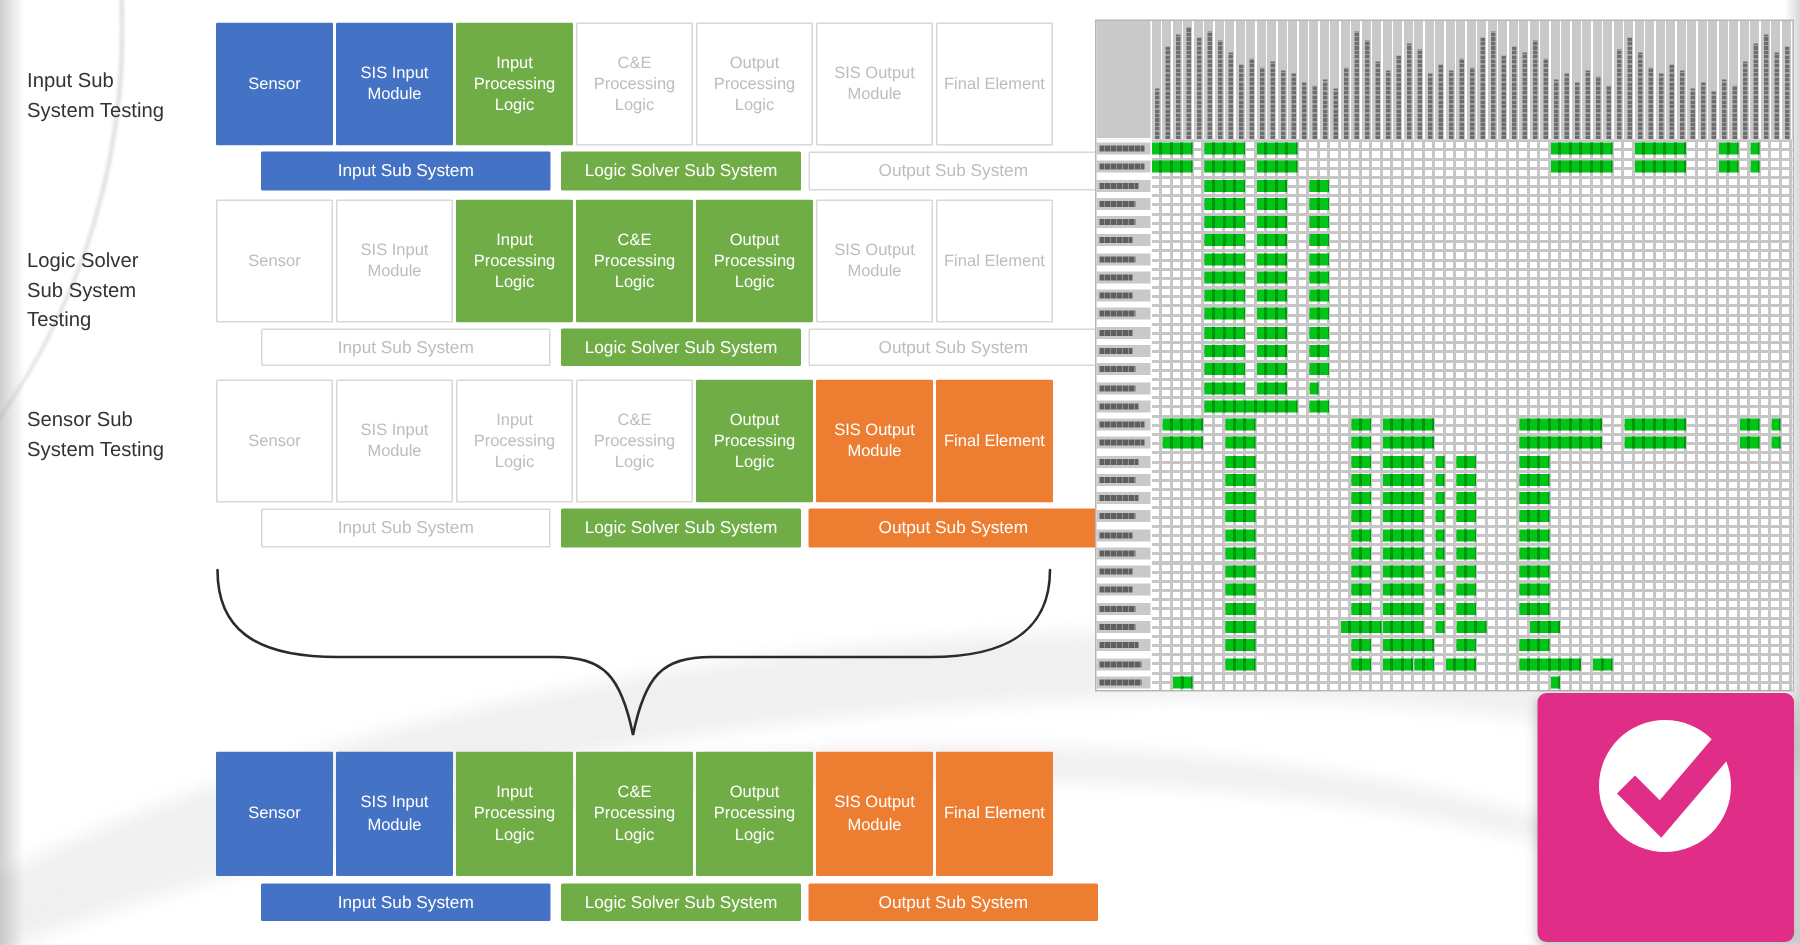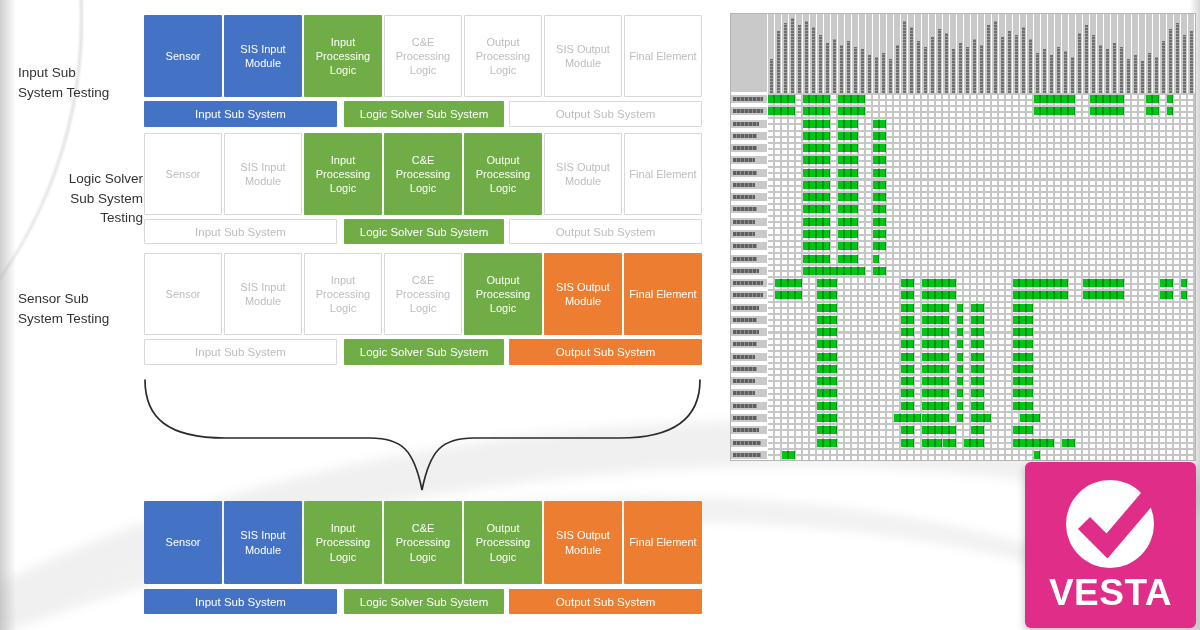--- a/index.html
+++ b/index.html
@@ -14,27 +14,27 @@
     background:linear-gradient(270deg,#d6d6d6,rgba(255,255,255,0));}
   .swoosh{position:absolute;border-radius:50%;pointer-events:none;}
   .swoosh.s1{width:1800px;height:760px;left:-300px;top:430px;
     border-top:46px solid rgba(160,160,160,0.16);transform:rotate(-6deg);filter:blur(6px);}
   .swoosh.s2{width:1500px;height:560px;left:-220px;top:500px;
     border-top:26px solid rgba(160,160,160,0.14);transform:rotate(-4deg);filter:blur(5px);}
   .swoosh.s3{width:900px;height:900px;left:-820px;top:-430px;
     border-right:3px solid rgba(170,170,170,0.35);filter:blur(1px);}
 
   .phase-title{position:absolute;left:18px;width:125px;font-size:13.5px;line-height:1.45;
-    color:#333;white-space:pre-line;margin-top:19px;}
+    color:#333;white-space:pre-line;}
   .mod-box{position:absolute;box-sizing:border-box;display:flex;align-items:center;justify-content:center;
     text-align:center;font-size:11px;line-height:1.3;padding:3px;border-radius:1px;}
   .mod-box.on{color:#fff;border:1px solid rgba(255,255,255,0);}
   .mod-box.off{background:#fff;border:1px solid #D8D8D8;color:#BDBDBD;}
   .sub-bar{position:absolute;box-sizing:border-box;display:flex;align-items:center;justify-content:center;
-    text-align:right;font-size:11.5px;border-radius:1px;}
+    text-align:right;font-size:11.5px;border-radius:1px;margin-left:30px;}
   .sub-bar.on{color:#fff;}
   .sub-bar.off{background:#fff;border:1px solid #D8D8D8;color:#BDBDBD;}
 
   #brace-svg{position:absolute;left:130px;top:368px;}
 
   #matrix{position:absolute;left:730px;top:13px;width:466px;height:448px;
     border:1px solid #b5b5b5;box-sizing:border-box;background:#fff;}
   #matrix-corner{position:absolute;left:0;top:0;width:37px;height:79px;background:#c9c9c9;
     border-right:1px solid #fff;border-bottom:1px solid #fff;box-sizing:border-box;}
   #matrix-header{position:absolute;left:37px;top:0;width:427px;height:79px;
@@ -74,21 +74,21 @@
       <div class="mod-box on" style="left: 144px; top: 15px; width: 78px; height: 82px; background: rgb(68, 114, 196);">Sensor</div>
       <div class="mod-box on" style="left: 224px; top: 15px; width: 78px; height: 82px; background: rgb(68, 114, 196);">SIS Input Module</div>
       <div class="mod-box on" style="left: 304px; top: 15px; width: 78px; height: 82px; background: rgb(112, 173, 71);">Input Processing Logic</div>
       <div class="mod-box off" style="left: 384px; top: 15px; width: 78px; height: 82px;">C&amp;E Processing Logic</div>
       <div class="mod-box off" style="left: 464px; top: 15px; width: 78px; height: 82px;">Output Processing Logic</div>
       <div class="mod-box off" style="left: 544px; top: 15px; width: 78px; height: 82px;">SIS Output Module</div>
       <div class="mod-box off" style="left: 624px; top: 15px; width: 78px; height: 82px;">Final Element</div>
       <div class="sub-bar on" style="left: 144px; width: 193px; top: 101px; height: 26px; background: rgb(68, 114, 196);">Input Sub System</div>
       <div class="sub-bar on" style="left: 344px; width: 160px; top: 101px; height: 26px; background: rgb(112, 173, 71);">Logic Solver Sub System</div>
       <div class="sub-bar off" style="left: 509px; width: 193px; top: 101px; height: 26px;">Output Sub System</div>
-      <div class="phase-title" style="top: 150px; text-align: right;">Logic Solver
+      <div class="phase-title" style="top: 164px;">Logic Solver
 Sub System
 Testing</div>
       <div class="mod-box off" style="left: 144px; top: 133px; width: 78px; height: 82px;">Sensor</div>
       <div class="mod-box off" style="left: 224px; top: 133px; width: 78px; height: 82px;">SIS Input Module</div>
       <div class="mod-box on" style="left: 304px; top: 133px; width: 78px; height: 82px; background: rgb(112, 173, 71);">Input Processing Logic</div>
       <div class="mod-box on" style="left: 384px; top: 133px; width: 78px; height: 82px; background: rgb(112, 173, 71);">C&amp;E Processing Logic</div>
       <div class="mod-box on" style="left: 464px; top: 133px; width: 78px; height: 82px; background: rgb(112, 173, 71);">Output Processing Logic</div>
       <div class="mod-box off" style="left: 544px; top: 133px; width: 78px; height: 82px;">SIS Output Module</div>
       <div class="mod-box off" style="left: 624px; top: 133px; width: 78px; height: 82px;">Final Element</div>
       <div class="sub-bar off" style="left: 144px; width: 193px; top: 219px; height: 25px;">Input Sub System</div>
@@ -421,16 +421,15 @@
       </div>
       <div class="green-cell" style="left: 51px; top: 436.83px; width: 13px; background-color: rgb(0, 197, 22);"></div>
       <div class="green-cell" style="left: 303px; top: 436.83px; width: 6px; background-color: rgb(0, 197, 22);"></div>
     </div>
 
   <div id="vesta-logo" style="background: rgb(224, 45, 135);">
     <svg width="171" height="120" viewBox="0 0 171 120">
       <circle cx="85" cy="62" r="44" fill="#ffffff"></circle>
       <polyline id="check-stroke" points="59,61 82,84 128,30" fill="none" stroke-width="17" stroke-linecap="butt" stroke="#E02D87"></polyline>
     </svg>
-    <div id="vesta-text">VESTA</div>
   </div>
 
 </div>
 
 </body></html>

